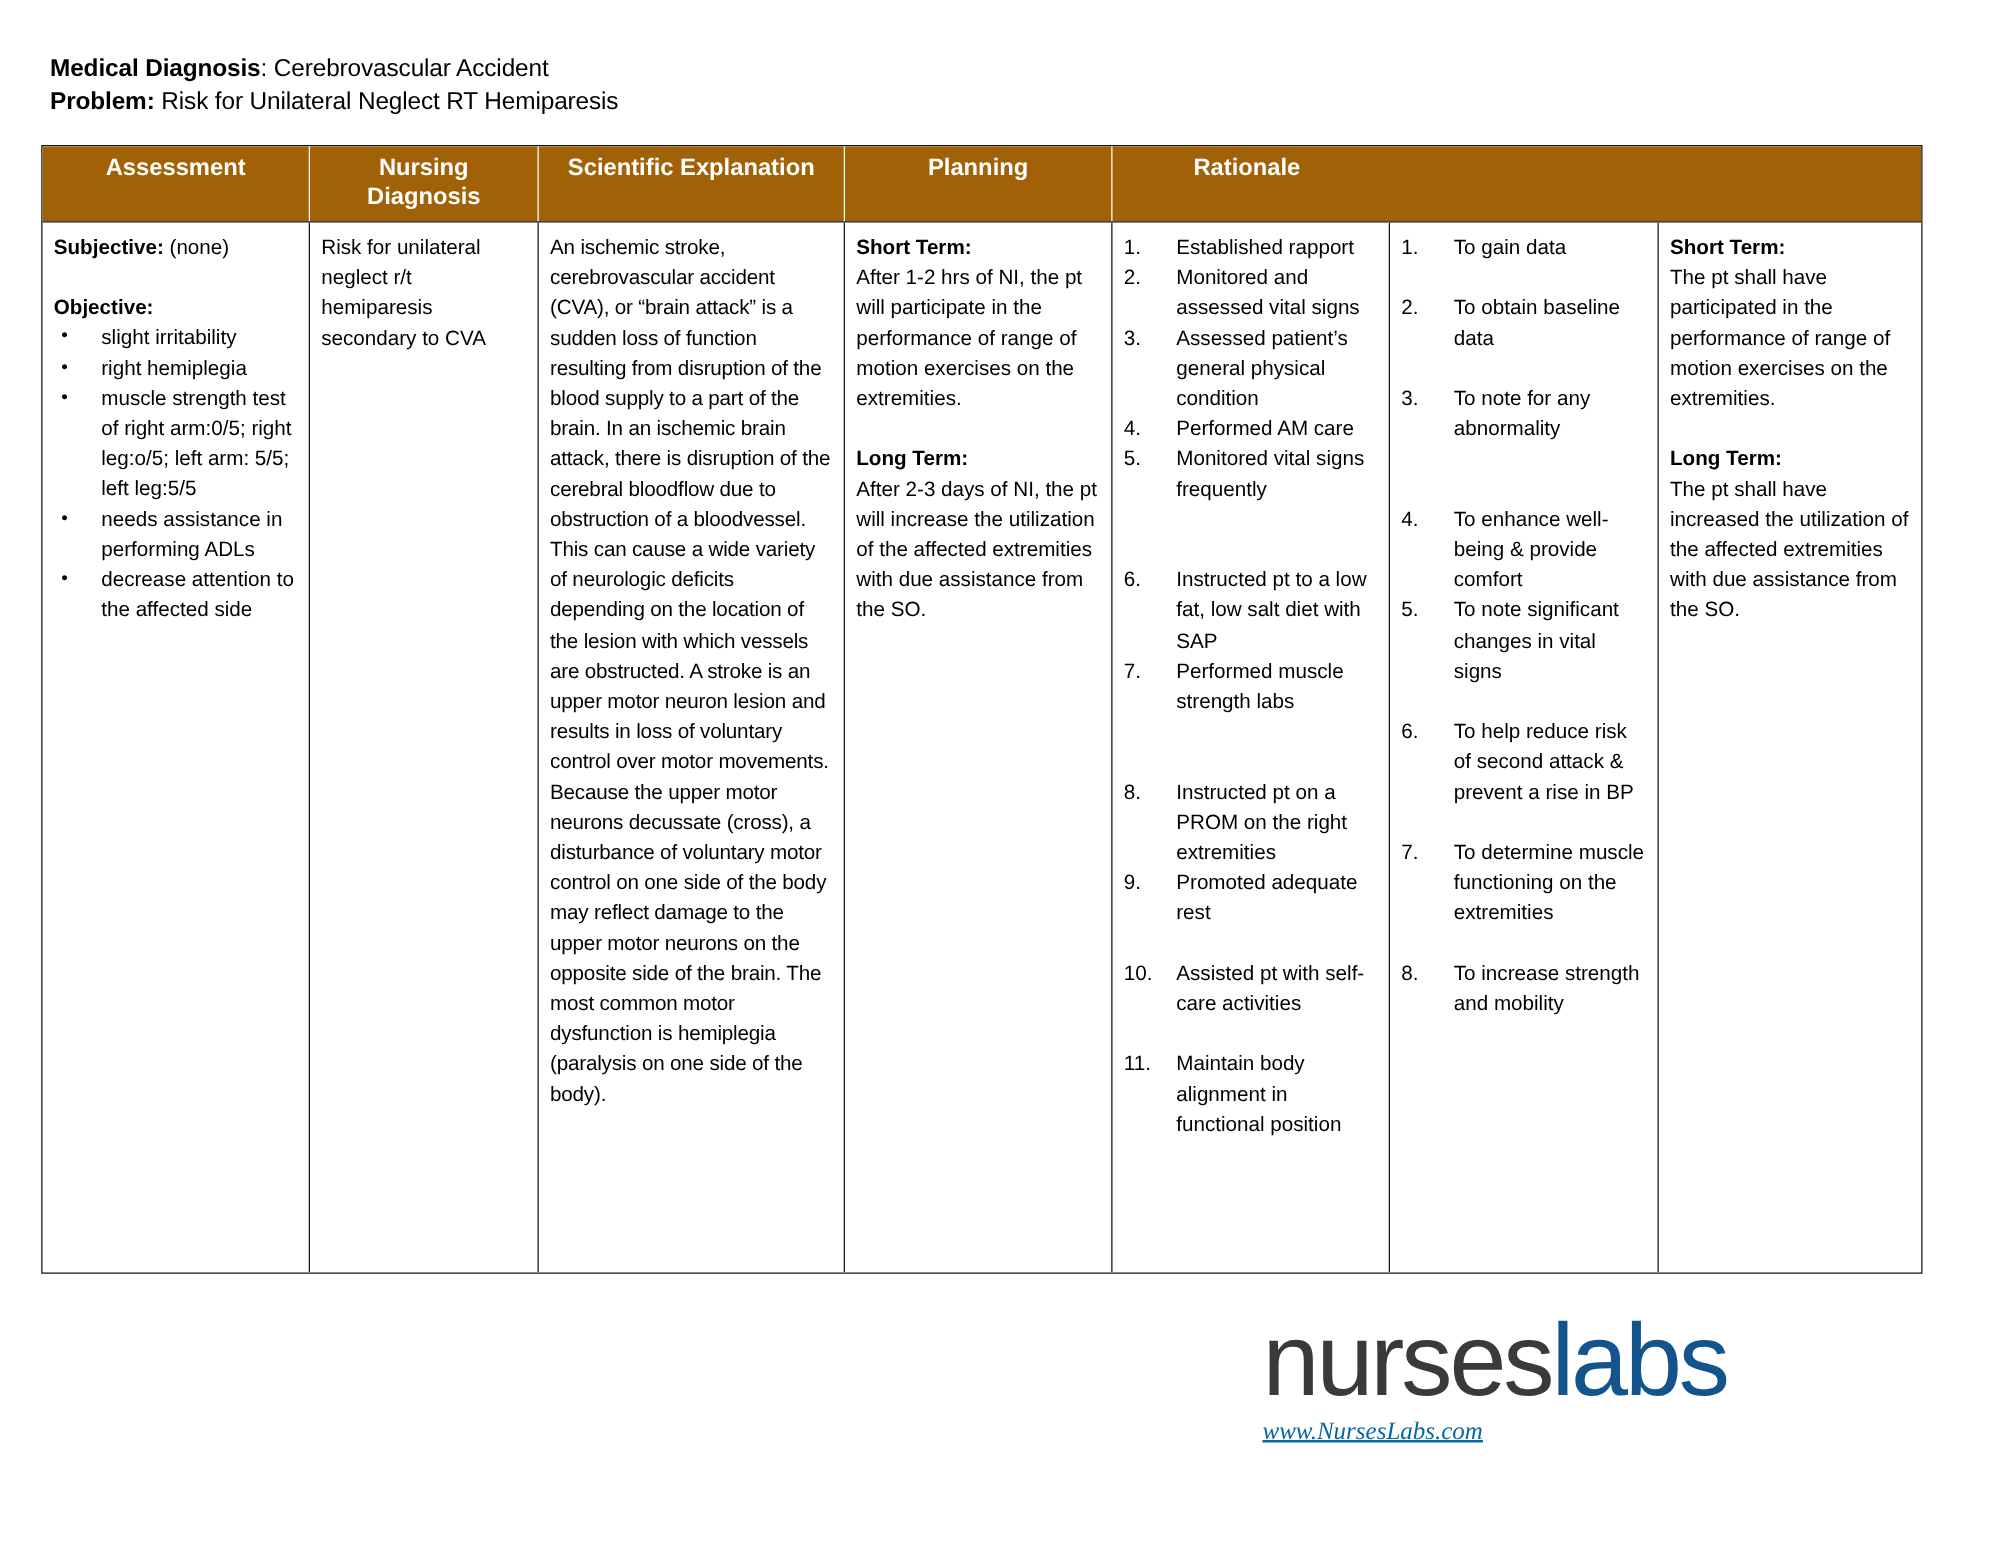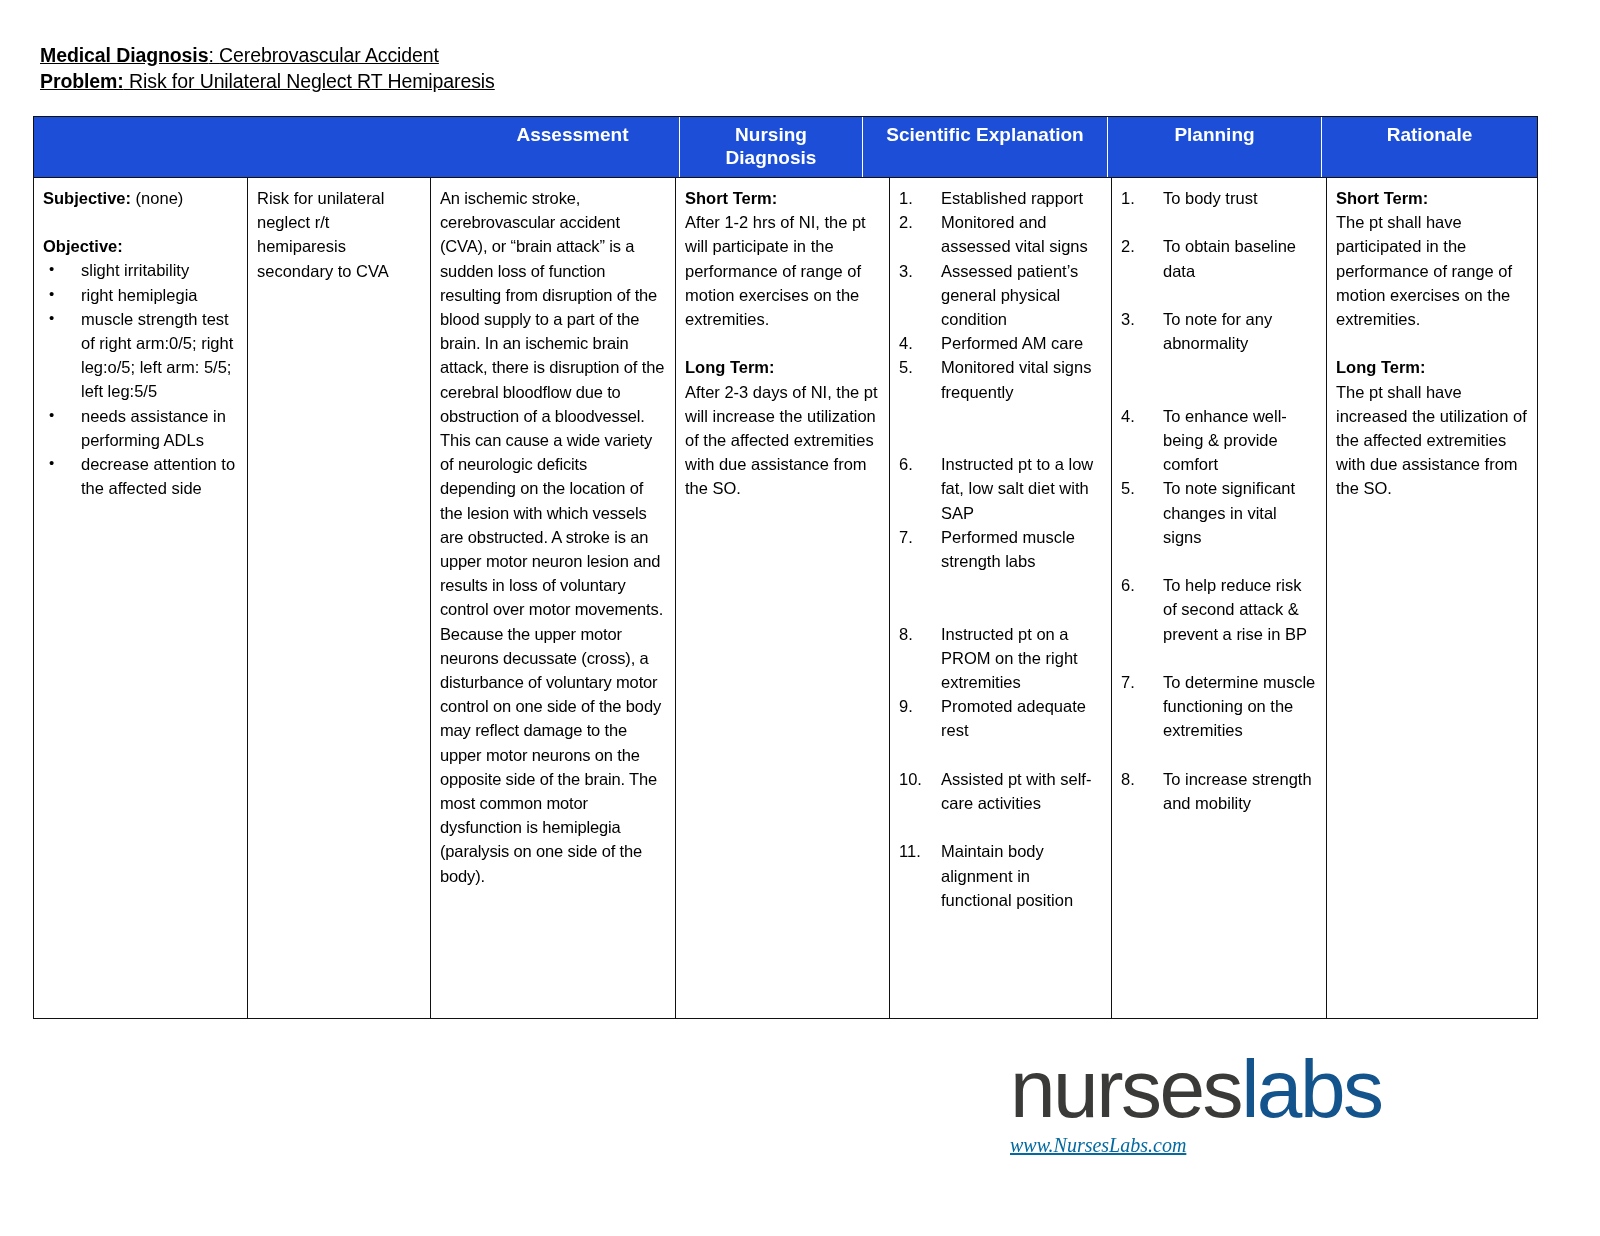--- a/index.html
+++ b/index.html
@@ -25,45 +25,44 @@
 
   
   .heading {
     position: absolute;
     left: 40px;
     top: 42px;
     font-size: 19.5px;
     line-height: 26px;
     letter-spacing: -0.1px;
   }
-  .heading .line { white-space: nowrap; text-decoration: underline; }
+  .heading .line { white-space: nowrap; }
   .heading .lbl { font-weight: bold; }
 
   
   .care-table {
     position: absolute;
     left: 33px;
     top: 116px;
     width: 1505px;
     height: 903px;
     border: 1.5px solid #111111;
     box-sizing: border-box;
     display: flex;
     flex-direction: column;
     overflow: hidden;
     background: #fff;
   }
 
   .thead {
     display: flex;
-    background: #1d4ed8;
+    background: #a16207;
     color: #ffffff;
     min-height: 55px;
     flex: 0 0 auto;
-    justify-content: flex-end;
   }
   .thead .th {
     box-sizing: border-box;
     padding: 6px 4px 8px;
     text-align: center;
     font-weight: bold;
     font-size: 19px;
     line-height: 23px;
     border-right: 1.5px solid #ffffff;
     display: flex;
@@ -264,21 +263,21 @@
           <li><span class="num">7.</span><span>Performed muscle strength labs</span></li>
           <li class="gap2-before"><span class="num">8.</span><span>Instructed pt on a PROM on the right extremities</span></li>
           <li><span class="num">9.</span><span>Promoted adequate rest</span></li>
           <li class="gap-before"><span class="num">10.</span><span>Assisted pt with self-care activities</span></li>
           <li class="gap-before"><span class="num">11.</span><span>Maintain body alignment in functional position</span></li>
         </ol>
       </div>
 
       <div class="td c-rationale">
         <ol class="numlist">
-          <li><span class="num">1.</span><span>To body trust</span></li>
+          <li><span class="num">1.</span><span>To gain data</span></li>
           <li class="gap-before"><span class="num">2.</span><span>To obtain baseline data</span></li>
           <li class="gap-before"><span class="num">3.</span><span>To note for any abnormality</span></li>
           <li class="gap2-before"><span class="num">4.</span><span>To enhance well-being &amp; provide comfort</span></li>
           <li><span class="num">5.</span><span>To note significant changes in vital signs</span></li>
           <li class="gap-before"><span class="num">6.</span><span>To help reduce risk of second attack &amp; prevent a rise in BP</span></li>
           <li class="gap-before"><span class="num">7.</span><span>To determine muscle functioning on the extremities</span></li>
           <li class="gap-before"><span class="num">8.</span><span>To increase strength and mobility</span></li>
         </ol>
       </div>
 

